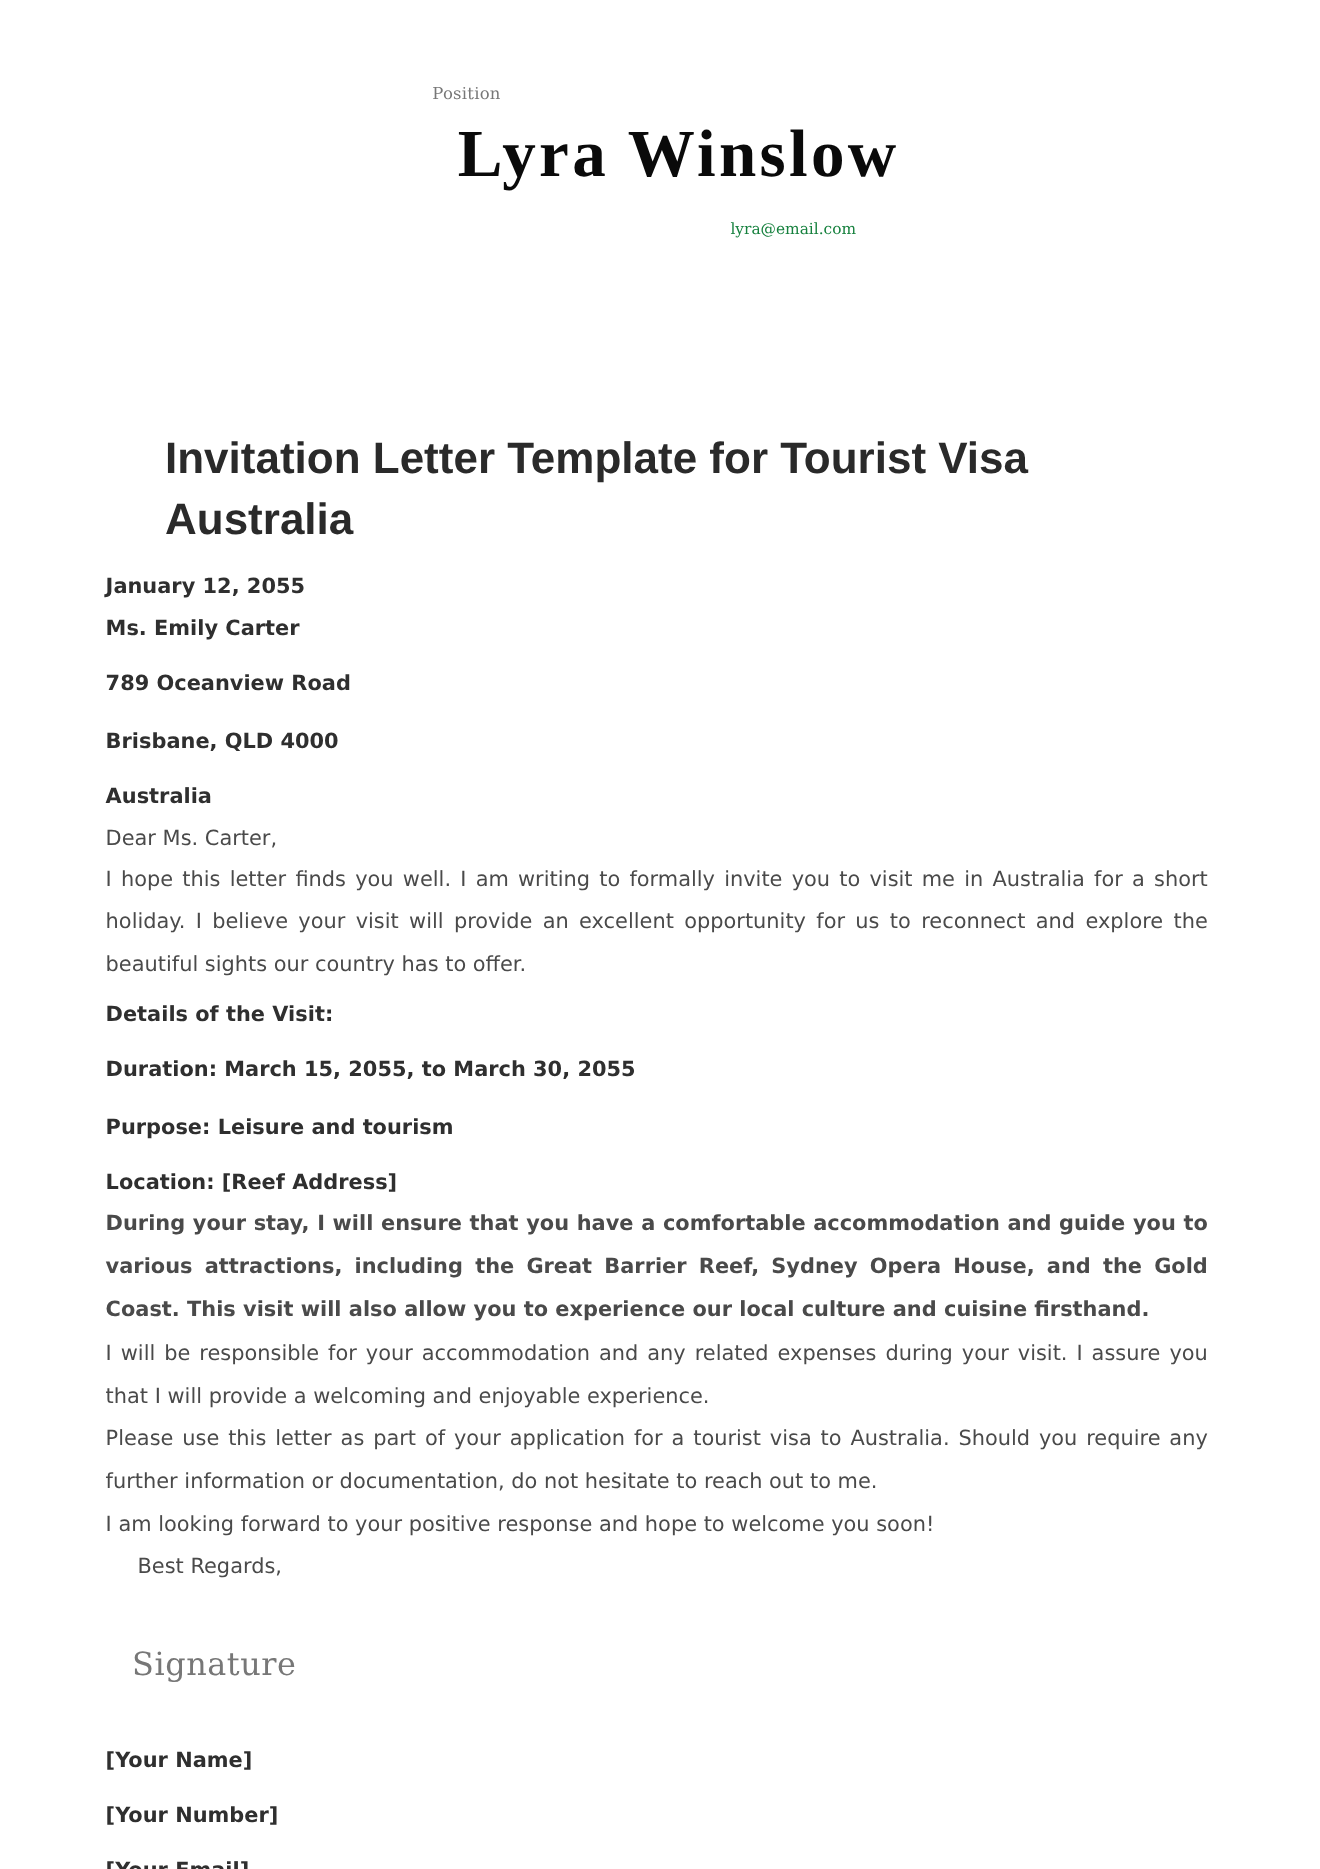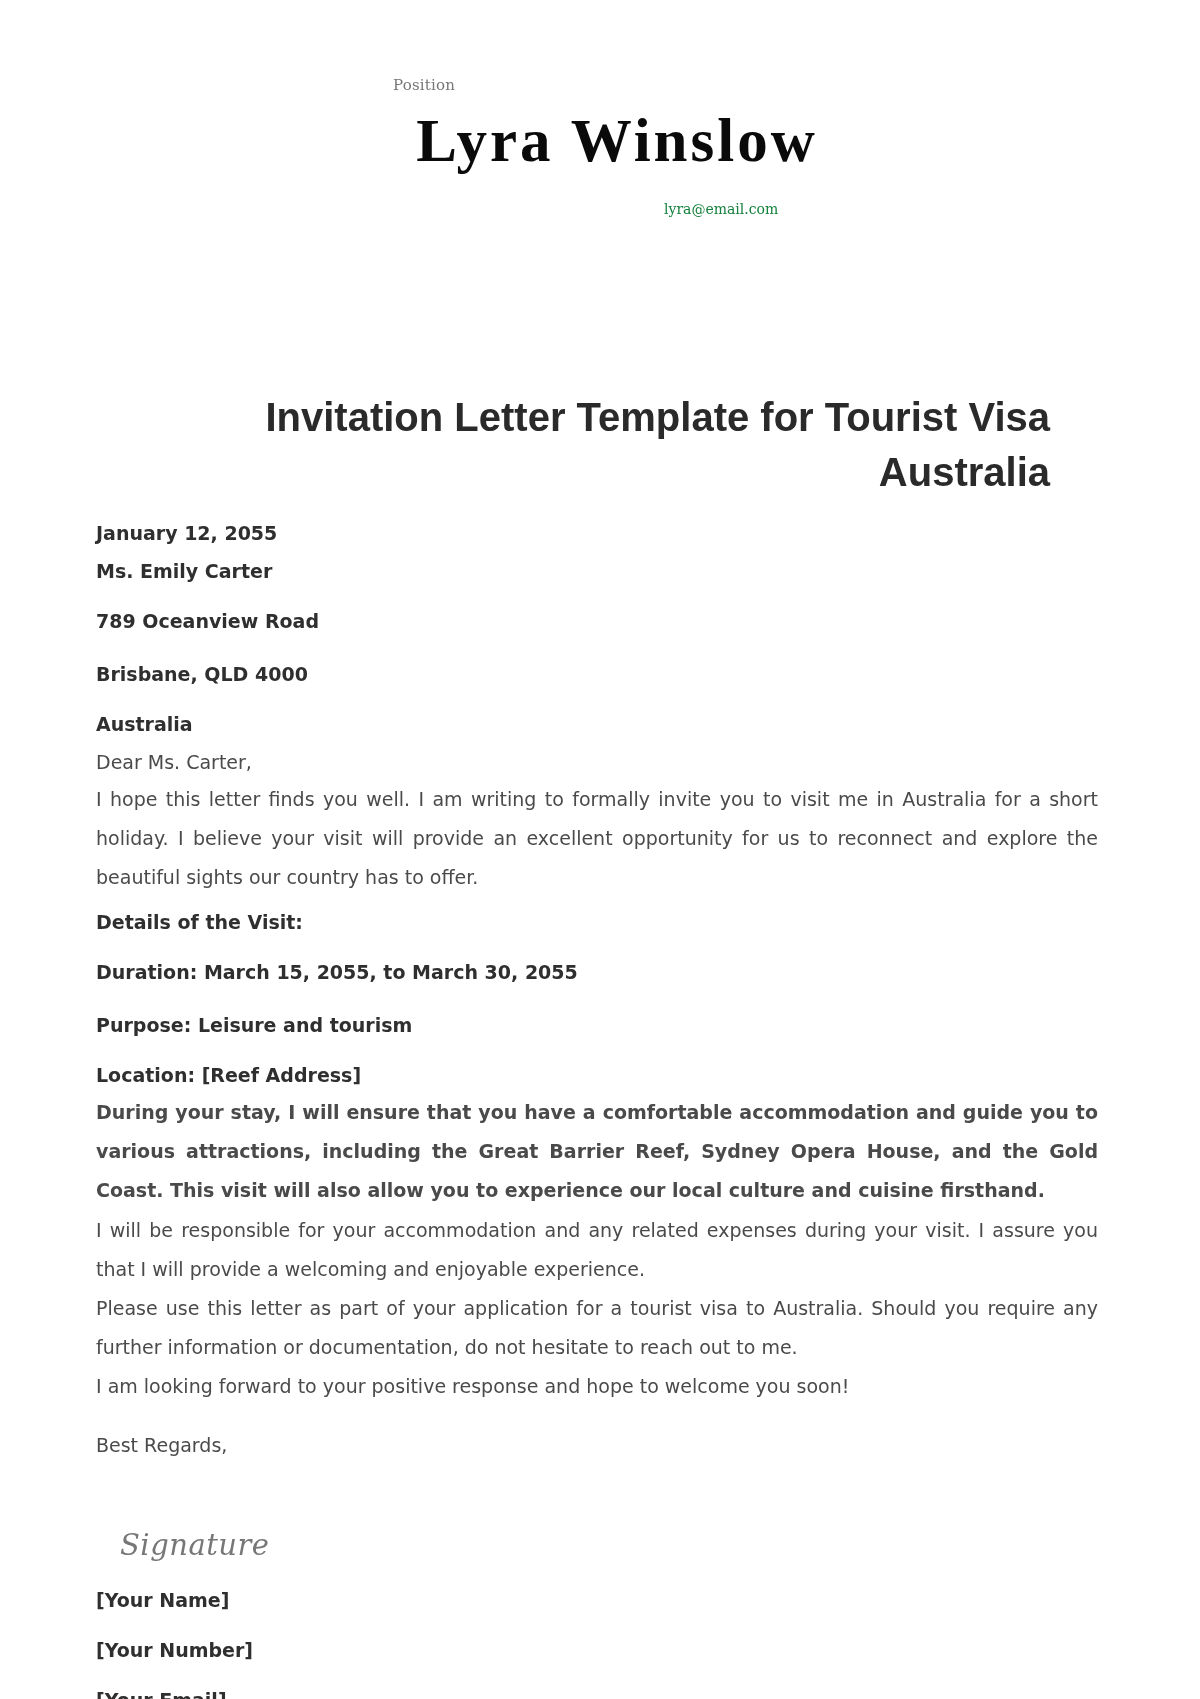--- a/index.html
+++ b/index.html
@@ -50,21 +50,21 @@
       top: 201px;
       font-family: "DejaVu Serif", "Liberation Serif", serif;
       font-size: 14px;
       color: #15803d;
     }
     .doc-title {
       position: absolute;
       left: 150px;
       width: 900px;
       top: 390px;
-      text-align: right;
+      text-align: left;
       font-family: "Liberation Sans", sans-serif;
       font-weight: bold;
       font-size: 40px;
       line-height: 55px;
       color: #2a2a2a;
     }
     .content {
       position: absolute;
       left: 96px;
       width: 1002px;
@@ -92,25 +92,23 @@
       line-height: 39px;
     }
     .plain {
       color: #4a4a4a;
     }
     .signature {
       position: absolute;
       left: 120px;
       top: 1496px;
       font-family: "DejaVu Serif", "Liberation Serif", serif;
-      font-style: italic;
       font-size: 29px;
       color: #777;
       letter-spacing: 0.5px;
-      margin-top: 32px;
     }
   </style>
 </head>
 <body>
 
 <div class="page">
 
   <div class="header-position">Position</div>
   <div class="header-name">Lyra Winslow</div>
   <div class="header-email">lyra@email.com</div>
@@ -129,21 +127,21 @@
 
     <div class="line bold" style="top:389px;">Details of the Visit:</div>
     <div class="line bold" style="top:439px;">Duration: March 15, 2055, to March 30, 2055</div>
     <div class="line bold" style="top:492px;text-align:center;">Purpose: Leisure and tourism</div>
     <div class="line bold" style="top:542px;">Location: [Reef Address]</div>
 
     <div class="para" style="top:571px;font-weight:bold;">During your stay, I will ensure that you have a comfortable accommodation and guide you to various attractions, including the Great Barrier Reef, Sydney Opera House, and the Gold Coast. This visit will also allow you to experience our local culture and cuisine firsthand.</div>
     <div class="para" style="top:689px;">I will be responsible for your accommodation and any related expenses during your visit. I assure you that I will provide a welcoming and enjoyable experience.</div>
     <div class="para" style="top:767px;">Please use this letter as part of your application for a tourist visa to Australia. Should you require any further information or documentation, do not hesitate to reach out to me.</div>
     <div class="line plain" style="top:853px;">I am looking forward to your positive response and hope to welcome you soon!</div>
-    <div class="line plain" style="top:912px;">Best Regards,</div>
+    <div class="line plain" style="top:891px;margin-left:29px;">Best Regards,</div>
 
     <div class="line bold" style="top:1067px;">[Your Name]</div>
     <div class="line bold" style="top:1117px;">[Your Number]</div>
     <div class="line bold" style="top:1167px;">[Your Email]</div>
   </div>
 
   <div class="signature">Signature</div>
 </div>
 
 </body></html>

